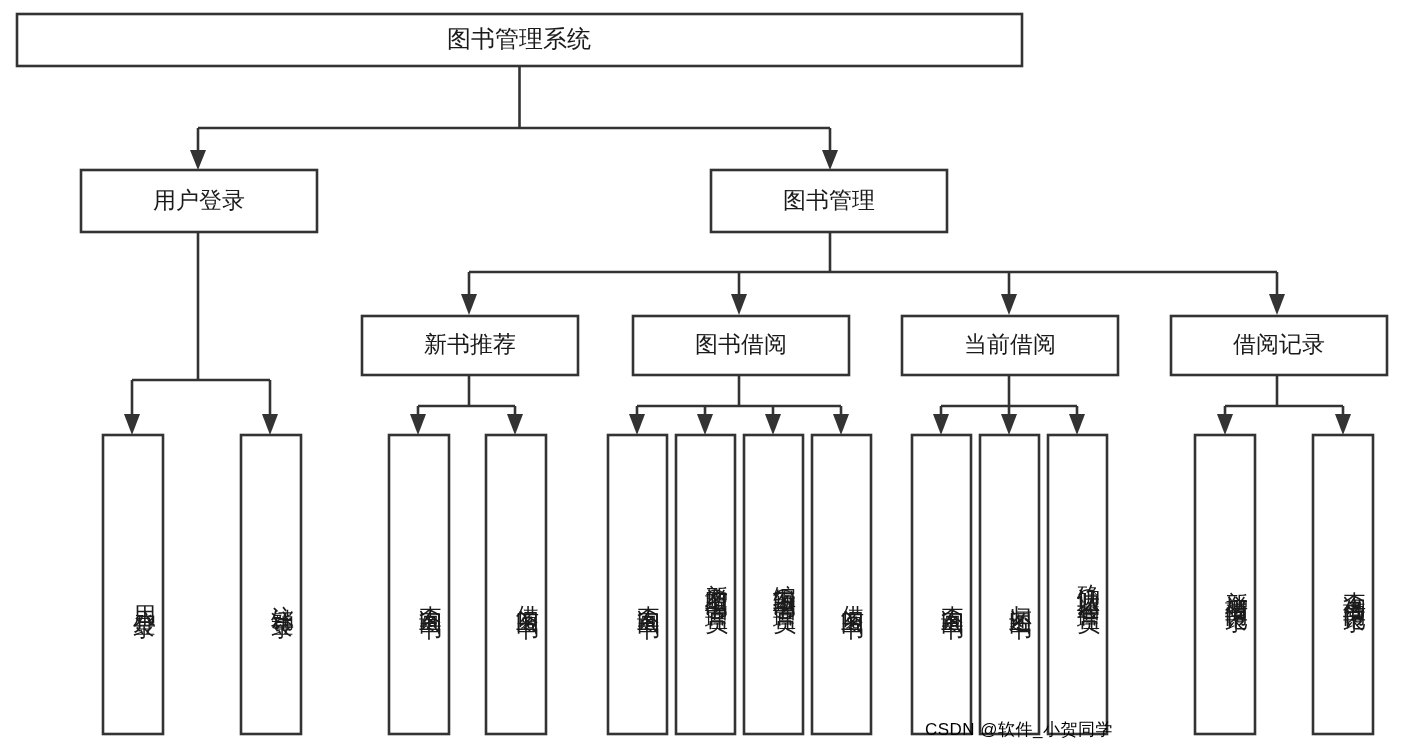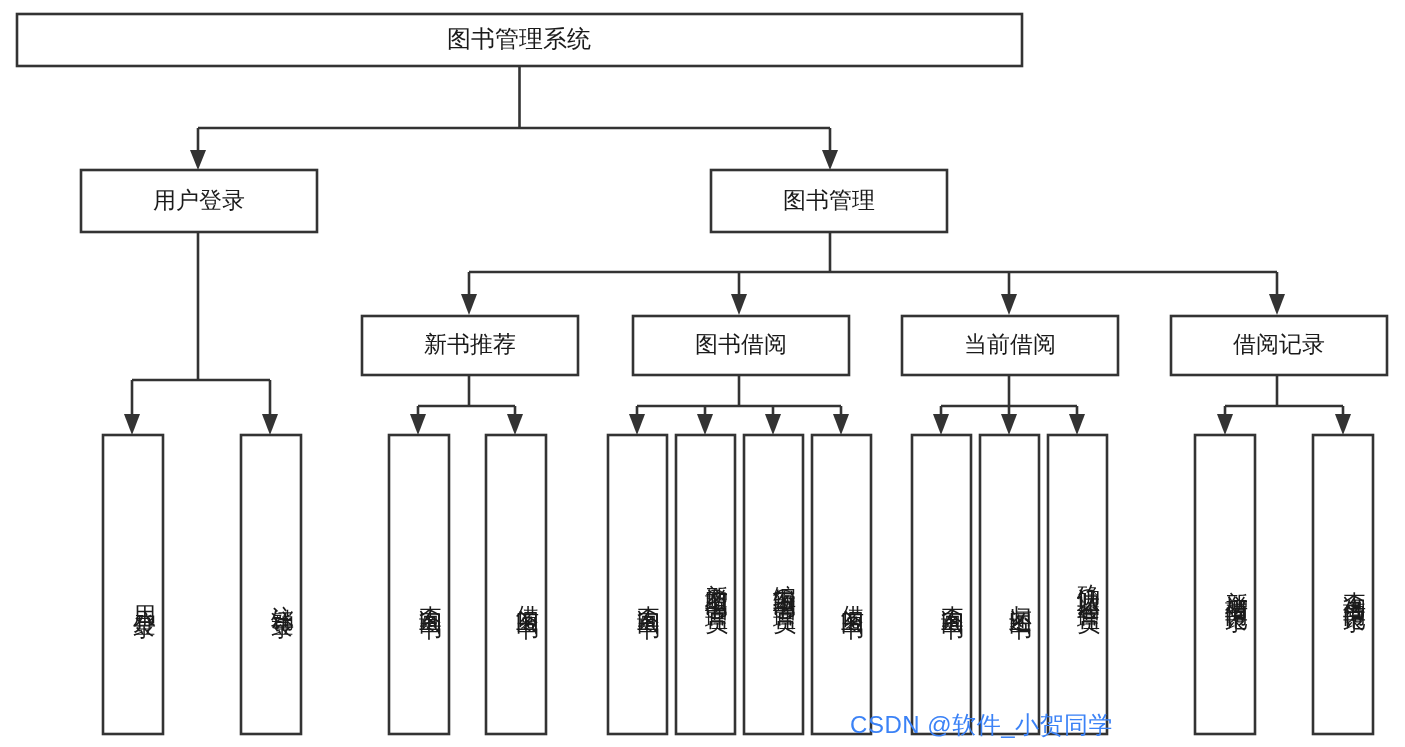--- a/index.html
+++ b/index.html
@@ -68,22 +68,22 @@
     white-space: nowrap;
     letter-spacing: 4px;
     text-align: center;
     pointer-events: none;
   }
   .watermark {
     position: absolute;
     right: 12px;
     bottom: 6px;
     font-family: "Liberation Sans", "DejaVu Sans", sans-serif;
-    font-size: 24px;
-    color: #3b82f6;
+    font-size: 17px;
+    color: #000000;
     white-space: nowrap;
     letter-spacing: 0.5px;
   }
 </style>
 </head>
 <body>
 
 <div id="diagram-root">
 
   <svg id="flow-svg" viewBox="0 0 1405 747">

